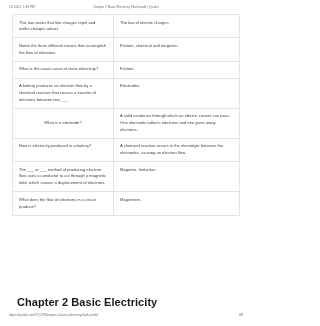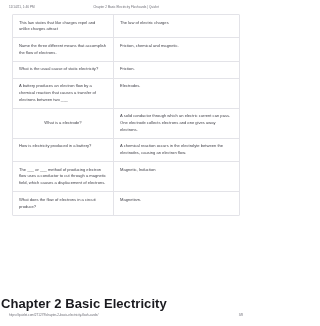--- a/index.html
+++ b/index.html
@@ -86,23 +86,23 @@
   .cell-term.centered {
     display: flex;
     align-items: center;
     justify-content: center;
     text-align: center;
   }
 
   
   .section-heading {
     position: absolute;
-    left: 1px;
+    left: 17px;
     top: 296px;
-    font-size: 13px;
+    font-size: 11px;
     font-weight: bold;
     color: #1a1a1f;
     letter-spacing: 0.005em;
     white-space: nowrap;
   }
 
   
   .print-footer {
     position: absolute;
     left: 0;

